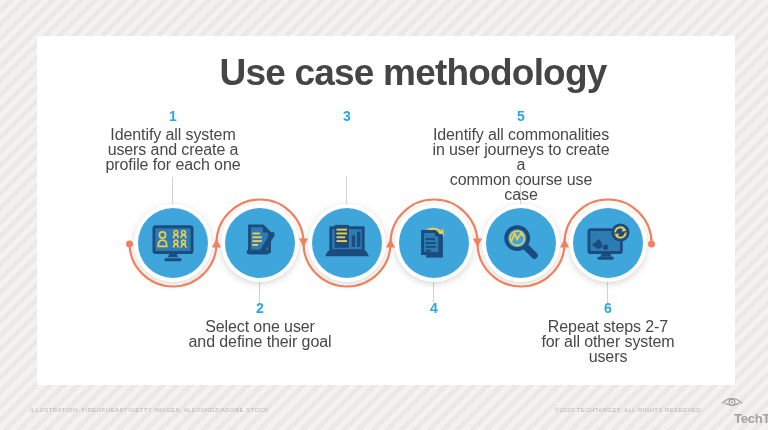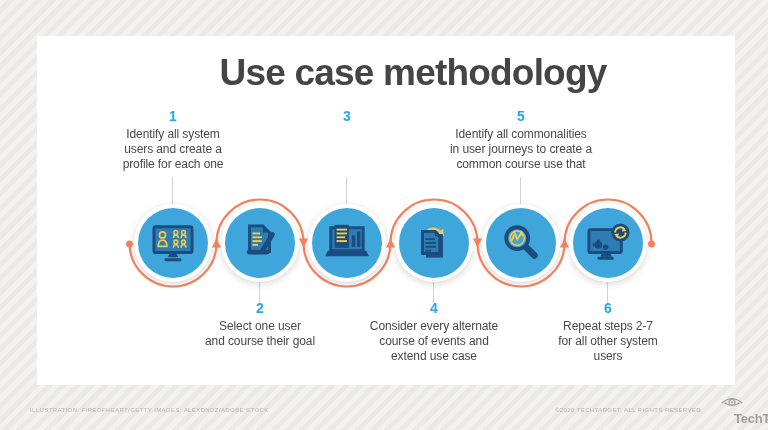--- a/index.html
+++ b/index.html
@@ -8,21 +8,21 @@
     background:repeating-linear-gradient(135deg,#f3f2f0 0 5px,#eae9e7 5px 10px);
     font-family:"Liberation Sans",sans-serif;
   }
   .card{position:absolute;left:37px;top:36px;width:698px;height:349px;background:#ffffff;}
   .title{
     position:absolute;left:0;top:52px;width:768px;text-align:center;
     font-size:37px;font-weight:bold;color:#454545;letter-spacing:-0.8px;padding-left:29px;
   }
   .step-label{position:absolute;text-align:center;width:180px;z-index:3;}
   .step-num{font-size:14px;font-weight:bold;color:#2aa7df;margin-bottom:3px;}
-  .step-text{font-size:12px;color:#484848;line-height:15px;white-space:pre-line;letter-spacing:-0.1px;}
+  .step-text{font-size:16px;color:#484848;line-height:15px;white-space:pre-line;letter-spacing:-0.1px;}
   .vline{position:absolute;width:1px;background:#d2d2d2;z-index:1;}
   .circle{
     position:absolute;width:70px;height:70px;border-radius:50%;top:208px;
     background:#3fa6dc;display:flex;align-items:center;justify-content:center;
     box-shadow:0 0 0 4px #fff,0 2px 7px 4px rgba(110,110,110,.28);z-index:2;
   }
   .arrows{position:absolute;left:0;top:0;width:768px;height:430px;z-index:4;pointer-events:none;}
   .credit{position:absolute;left:30px;top:407px;font-size:6px;color:#b7b5b3;letter-spacing:.4px;}
   .copyright{position:absolute;right:67px;top:407px;font-size:6px;color:#b7b5b3;letter-spacing:.4px;}
   .brand{position:absolute;left:702px;top:393px;width:60px;text-align:center;}
@@ -41,33 +41,30 @@
 users and create a
 profile for each one</div>
 </div>
 <div class="step-label" style="left:257px;top:108px;">
   <div class="step-num">3</div>
 </div>
 <div class="step-label" style="left:431px;top:108px;">
   <div class="step-num">5</div>
   <div class="step-text">Identify all commonalities
 in user journeys to create a
-common course use that</div>
+common course use case</div>
 </div>
 
 <div class="step-label" style="left:170px;top:300px;">
   <div class="step-num">2</div>
   <div class="step-text">Select one user
-and course their goal</div>
+and define their goal</div>
 </div>
 <div class="step-label" style="left:344px;top:300px;">
   <div class="step-num">4</div>
-  <div class="step-text">Consider every alternate
-course of events and
-extend use case</div>
 </div>
 <div class="step-label" style="left:518px;top:300px;">
   <div class="step-num">6</div>
   <div class="step-text">Repeat steps 2-7
 for all other system
 users</div>
 </div>
 
 <div class="vline" style="left:172px;top:177px;height:33px;"></div>
 <div class="vline" style="left:346px;top:177px;height:33px;"></div>

